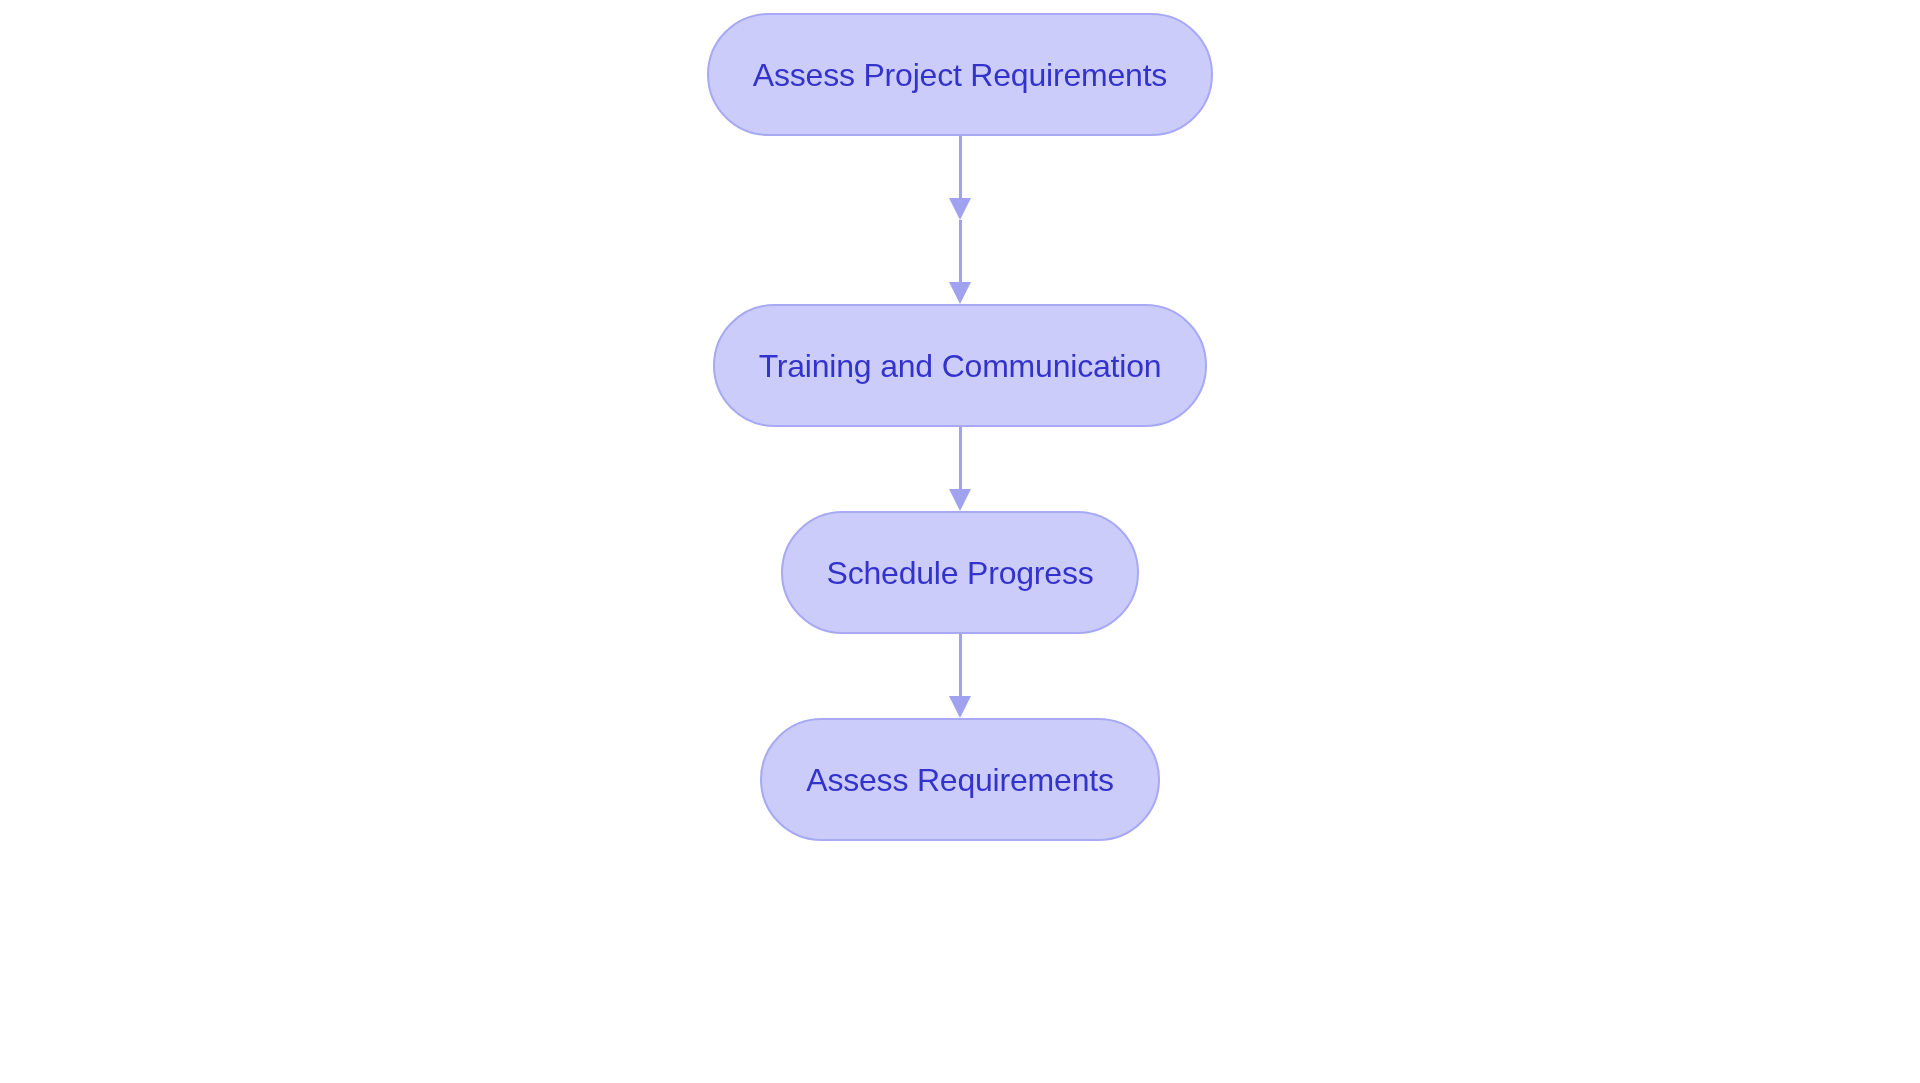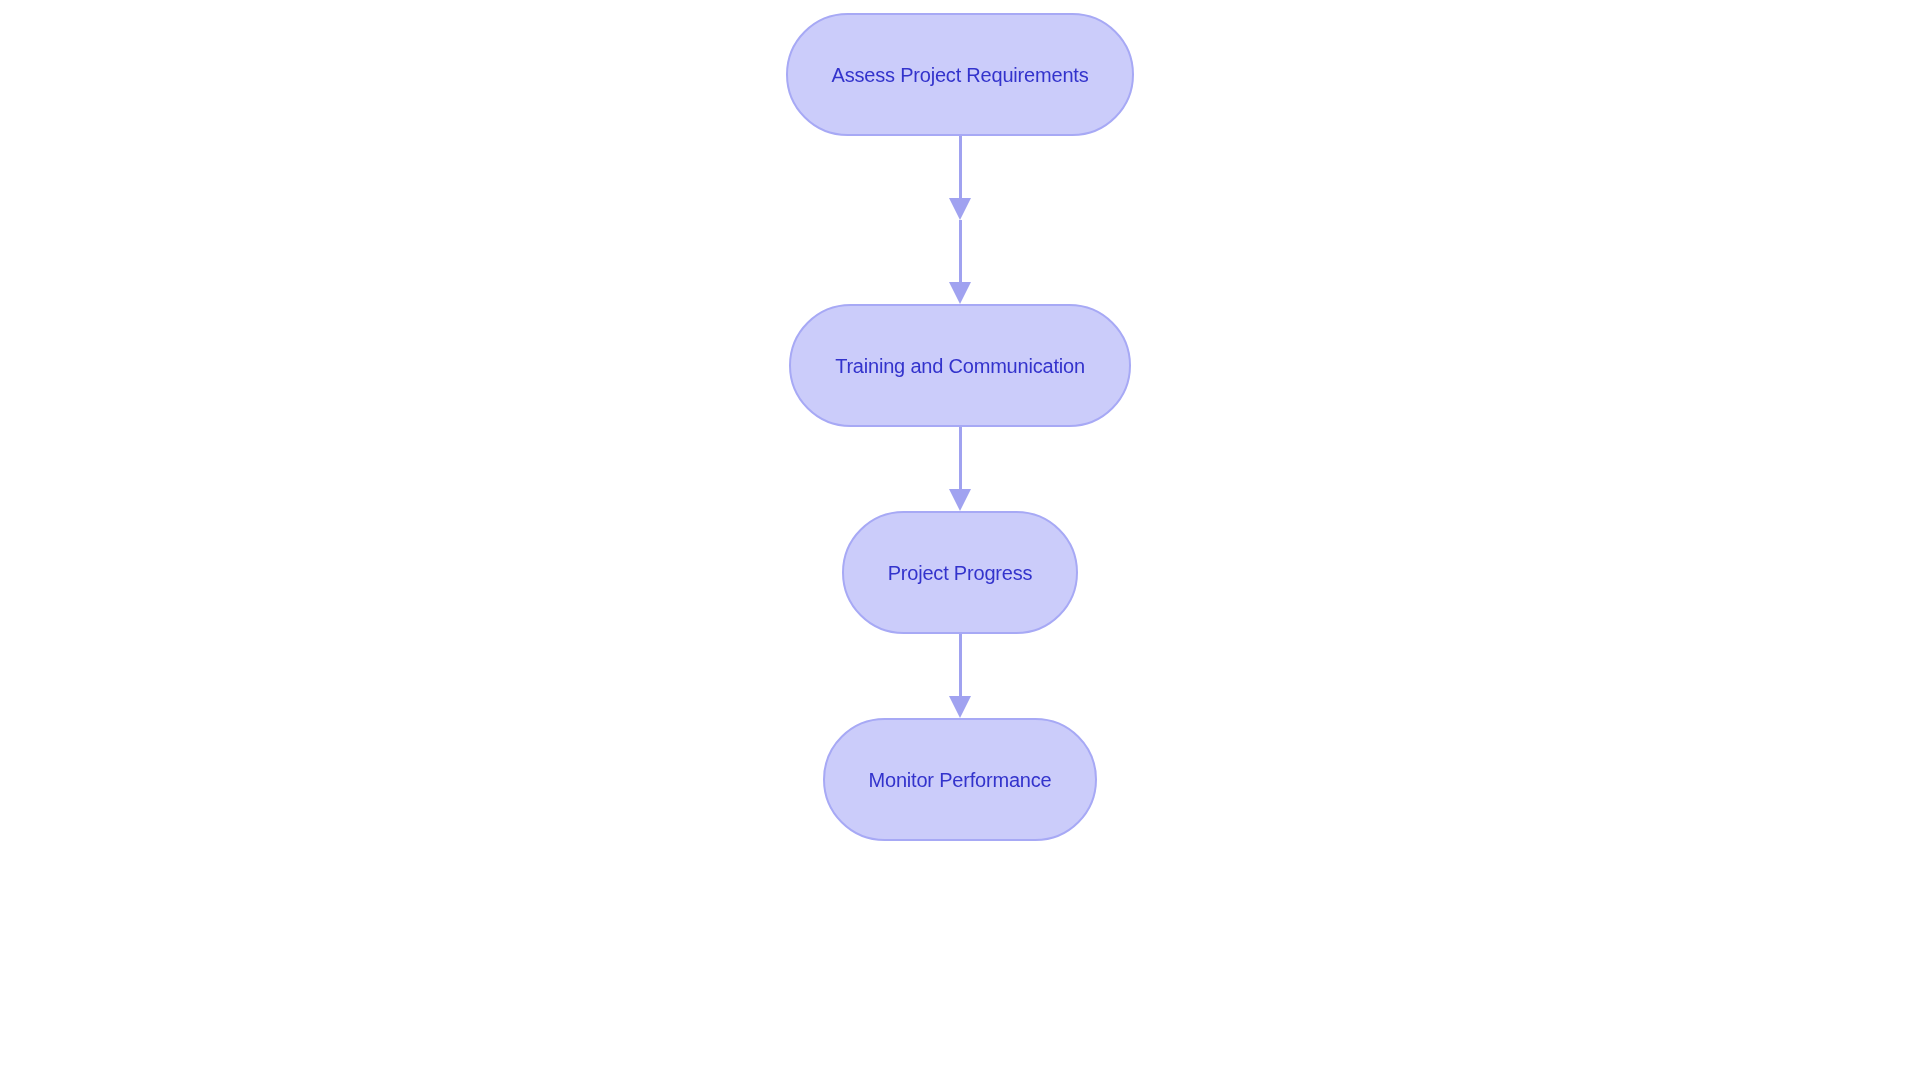--- a/index.html
+++ b/index.html
@@ -36,21 +36,21 @@
   .node {
     box-sizing: border-box;
     height: 123px;
     display: flex;
     align-items: center;
     justify-content: center;
     background: #cbccfa;
     border: 2px solid #a7a9f5;
     border-radius: 62px;
     color: #3333cc;
-    font-size: 20px;
+    font-size: 32px;
     font-family: "Liberation Sans", sans-serif;
     font-weight: 400;
     letter-spacing: -0.2px;
     white-space: nowrap;
     padding: 0 44px;
   }
 
   .node-label {
     color: #3333cc;
     line-height: 1;
@@ -115,26 +115,26 @@
     <div class="node">
       <span class="node-label">Training and Communication</span>
     </div>
 
     <div class="connector c3">
       <div class="line"></div>
       <div class="head"></div>
     </div>
 
     <div class="node">
-      <span class="node-label">Project Progress</span>
+      <span class="node-label">Schedule Progress</span>
     </div>
 
     <div class="connector c4">
       <div class="line"></div>
       <div class="head"></div>
     </div>
 
     <div class="node">
-      <span class="node-label">Monitor Performance</span>
+      <span class="node-label">Assess Requirements</span>
     </div>
 
   </div>
 </div>
 
 </body></html>

